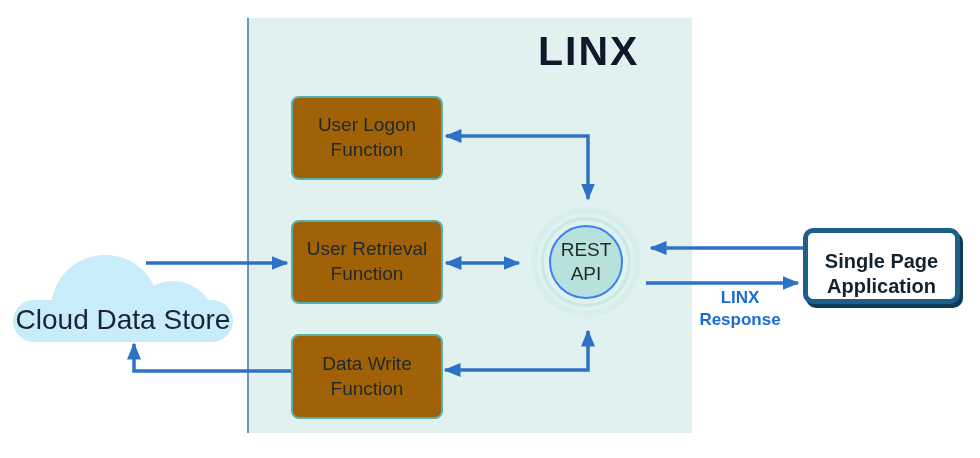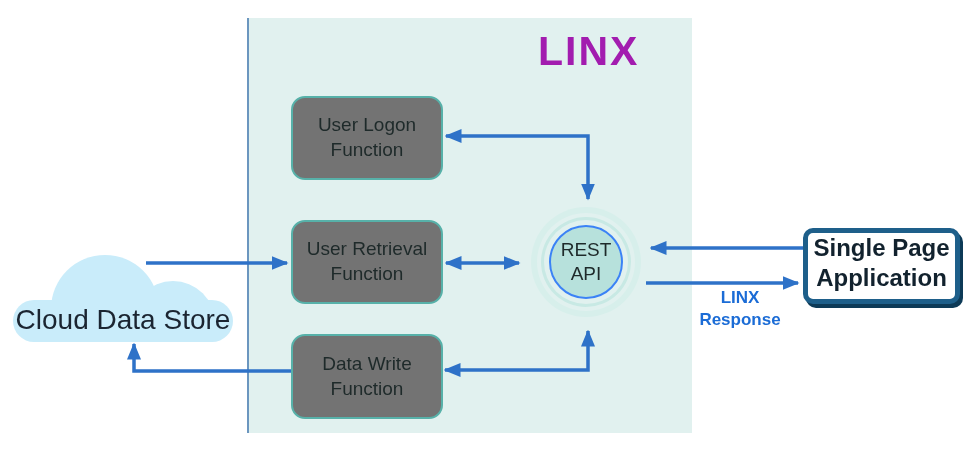--- a/index.html
+++ b/index.html
@@ -7,48 +7,48 @@
     position:relative;width:980px;height:458px;overflow:hidden;
     font-family:"Liberation Sans",sans-serif;background:#ffffff;
   }
   
   .panel{
     position:absolute;left:247px;top:18px;width:443px;height:415px;
     background:#e1f1ef;border-left:2px solid rgba(77,127,179,.8);
   }
   .logo{
     position:absolute;left:538px;top:28px;width:140px;
-    font-size:41px;font-weight:bold;letter-spacing:2px;color:#a21caf;
+    font-size:41px;font-weight:bold;letter-spacing:2px;color:#0f172a;
   }
   
   .fnbox{
     position:absolute;left:291px;width:152px;height:84px;
-    background:#737373;border:2px solid #57b1a9;border-radius:14px;
+    background:#a16207;border:2px solid #57b1a9;border-radius:8px;
     display:flex;align-items:center;justify-content:center;text-align:center;
     font-size:19px;line-height:1.3;color:#1e2a2a;box-sizing:border-box;
   }
   .fn-user{top:96px;}
   .fn-retrieval{top:220px;}
   .fn-write{top:334px;height:85px;}
   
   .rest-circle{
     position:absolute;left:549px;top:225px;width:74px;height:74px;border-radius:50%;
     background:#b7e1dc;border:2px solid #3b82f6;box-sizing:border-box;
     display:flex;align-items:center;justify-content:center;text-align:center;
     font-size:19px;line-height:1.25;color:#1e2a2a;
     box-shadow:0 0 0 5px #e1f1ef,0 0 0 8px #c8e9e4,0 0 0 12px #e1f1ef,0 0 0 18px #d7efeb;
   }
   .rest-circle span{display:block;width:60px;}
   
   .spa{
     position:absolute;left:803px;top:228px;width:157px;height:76px;
     background:#ffffff;border:5px solid #1e5f8a;border-radius:10px;
     box-shadow:3px 4px 0 #0d3a57;box-sizing:border-box;
-    display:flex;align-items:flex-start;justify-content:center;text-align:center;
-    font-size:24px;font-weight:bold;line-height:1.25;color:#12222e;
+    display:flex;align-items:flex-end;justify-content:center;text-align:center;
+    font-size:20px;font-weight:bold;line-height:1.25;color:#12222e;
   }
   
   .cloud{position:absolute;left:13px;top:253px;width:220px;height:89px;overflow:hidden;}
   .cloud .bump-big{position:absolute;left:38px;top:2px;width:108px;height:108px;border-radius:50%;background:#c9ecfa;}
   .cloud .bump-small{position:absolute;left:118px;top:28px;width:84px;height:84px;border-radius:50%;background:#c9ecfa;}
   .cloud .base{position:absolute;left:0;bottom:0;width:220px;height:42px;border-radius:21px;background:#c9ecfa;}
   .cloud .cloud-label{
     position:absolute;left:0;right:0;top:51px;text-align:center;
     font-size:28px;color:#1b2531;
   }

